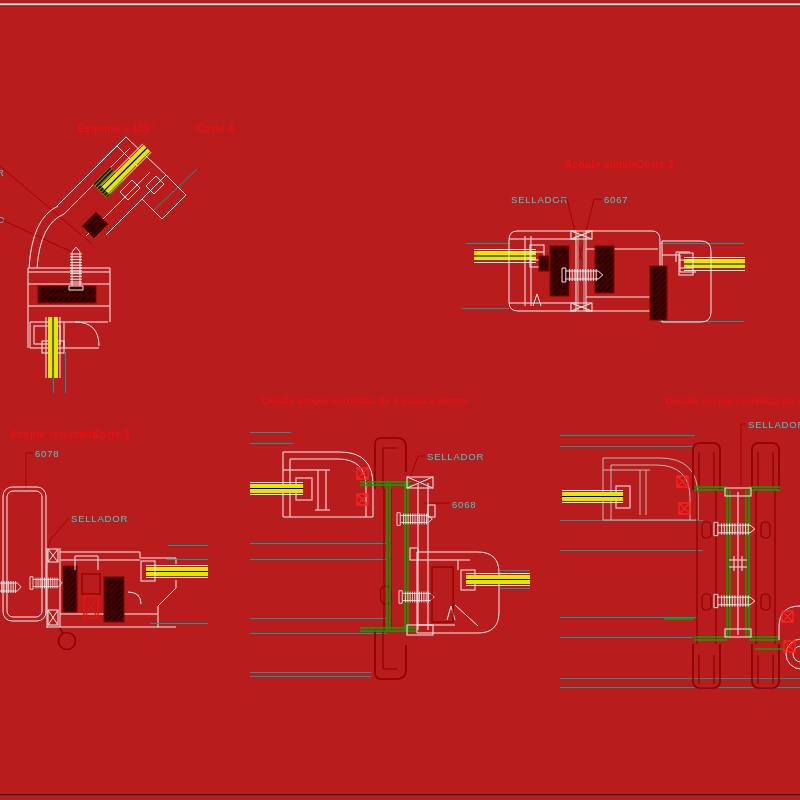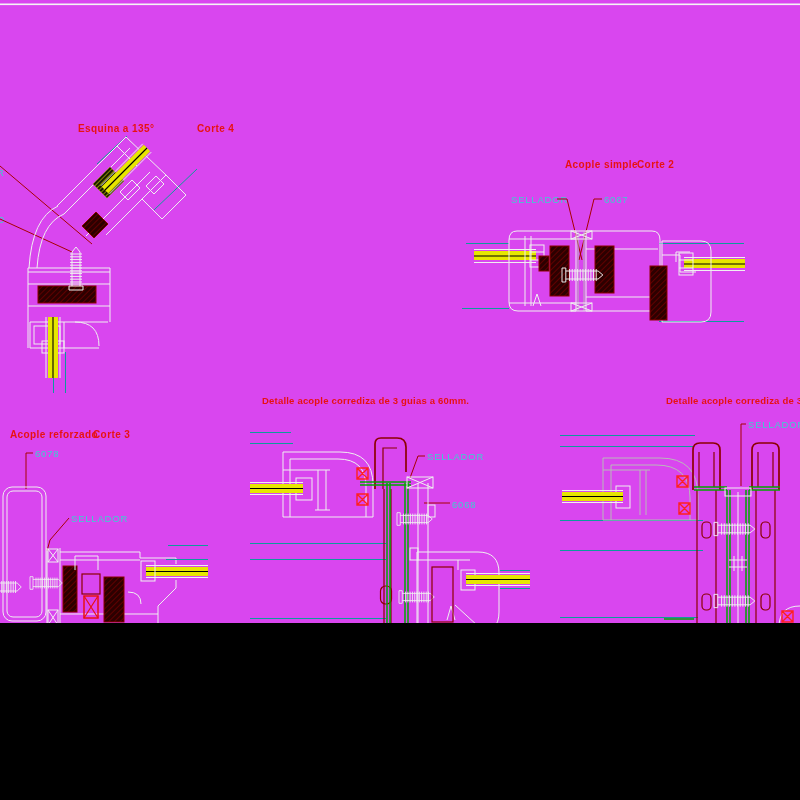--- a/index.html
+++ b/index.html
@@ -1,16 +1,16 @@
 <!DOCTYPE html>
 <html><head>
 <meta charset="utf-8">
 <style>
   html,body{margin:0;padding:0;background:#000;}
-  #stage{position:relative;width:800px;height:623px;background:#d946ef;overflow:hidden;}
+  #stage{position:relative;width:800px;height:800px;background:#b91c1c;overflow:hidden;}
   svg{display:block;}
   .t-red{fill:#e81212;font:bold 10px "Liberation Sans",sans-serif;letter-spacing:.4px;}
   .t-red-s{fill:#e81212;font:bold 9.5px "Liberation Sans",sans-serif;letter-spacing:.2px;}
   .t-cy{fill:#3ccfcf;font:9.5px "Liberation Sans",sans-serif;letter-spacing:.8px;}
   .w{stroke:#f0f0f0;fill:none;stroke-width:1;}
   .gy{stroke:#b9b9b9;fill:none;stroke-width:1;}
   .cy{stroke:#0c9c9c;fill:none;stroke-width:1;shape-rendering:crispEdges;}
   .rd{stroke:#a80000;fill:none;stroke-width:1;}
   .dr{stroke:#8c0000;fill:none;stroke-width:1.7;}
   .drt{stroke:#8c0000;fill:none;stroke-width:1.2;}

